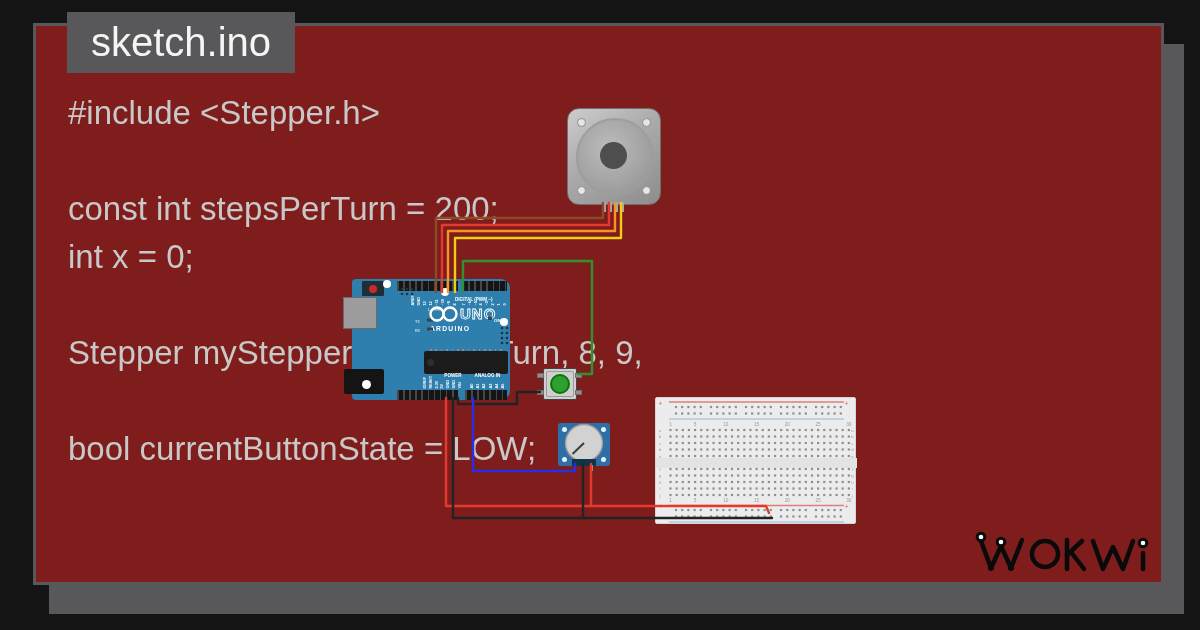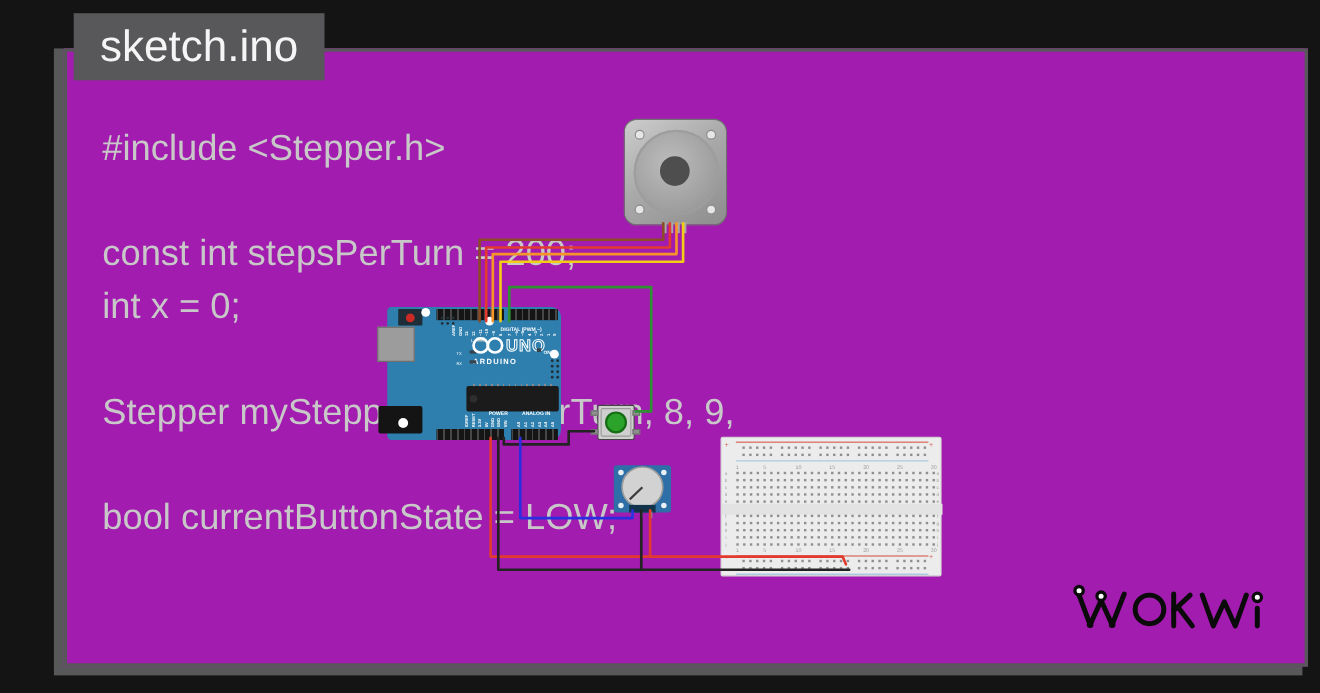--- a/index.html
+++ b/index.html
@@ -1,21 +1,21 @@
 <!DOCTYPE html>
 <html><head>
 <meta charset="utf-8">
 <style>
   html,body{margin:0;padding:0;}
   #stage{position:relative;width:1200px;height:630px;background:#141414;overflow:hidden;
          font-family:"Liberation Sans",sans-serif;}
   
   #card-shadow{position:absolute;left:49px;top:44px;width:1135px;height:570px;background:#58585a;z-index:1;}
-  #card{position:absolute;left:33px;top:44px;width:1131px;height:562px;background:#a21caf;
-        border:3px solid #58585a;box-sizing:border-box;overflow:hidden;z-index:2;margin-left:25px;}
+  #card{position:absolute;left:33px;top:23px;width:1131px;height:562px;background:#7f1d1d;
+        border:3px solid #58585a;box-sizing:border-box;overflow:hidden;z-index:2;}
   
   #file-tab{position:absolute;left:67px;top:12px;height:61px;padding:0 24px;background:#58585a;
         color:#f5f5f5;font-size:40px;display:flex;align-items:center;z-index:10;}
   
   #code{position:absolute;left:32px;top:63px;color:#c8c8c8;font-size:33px;}
   .code-line{height:48px;line-height:48px;white-space:pre;}
   
   #diagram{position:absolute;left:0;top:0;width:1200px;height:630px;z-index:5;pointer-events:none;text-align:center;}
   #diagram *{pointer-events:none;}
   #wires{position:absolute;left:0;top:0;z-index:30;}

